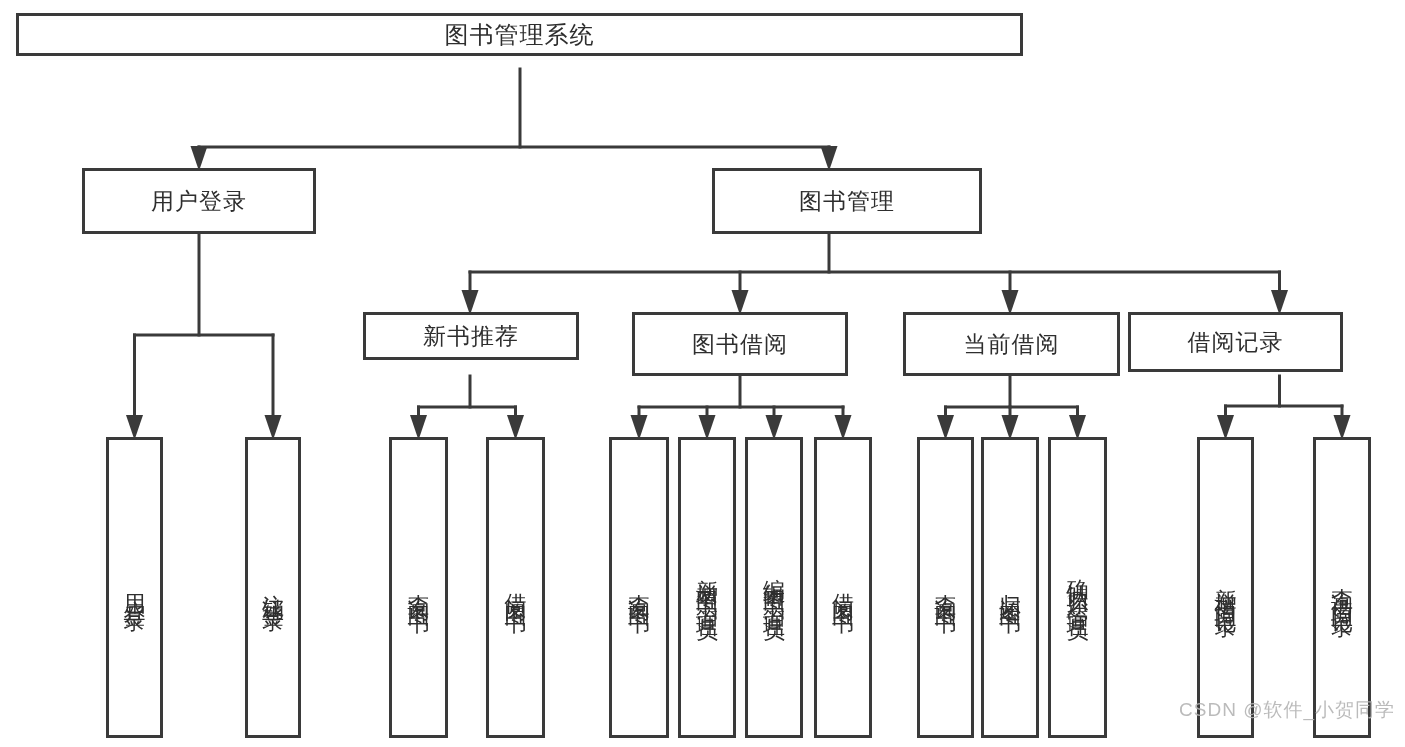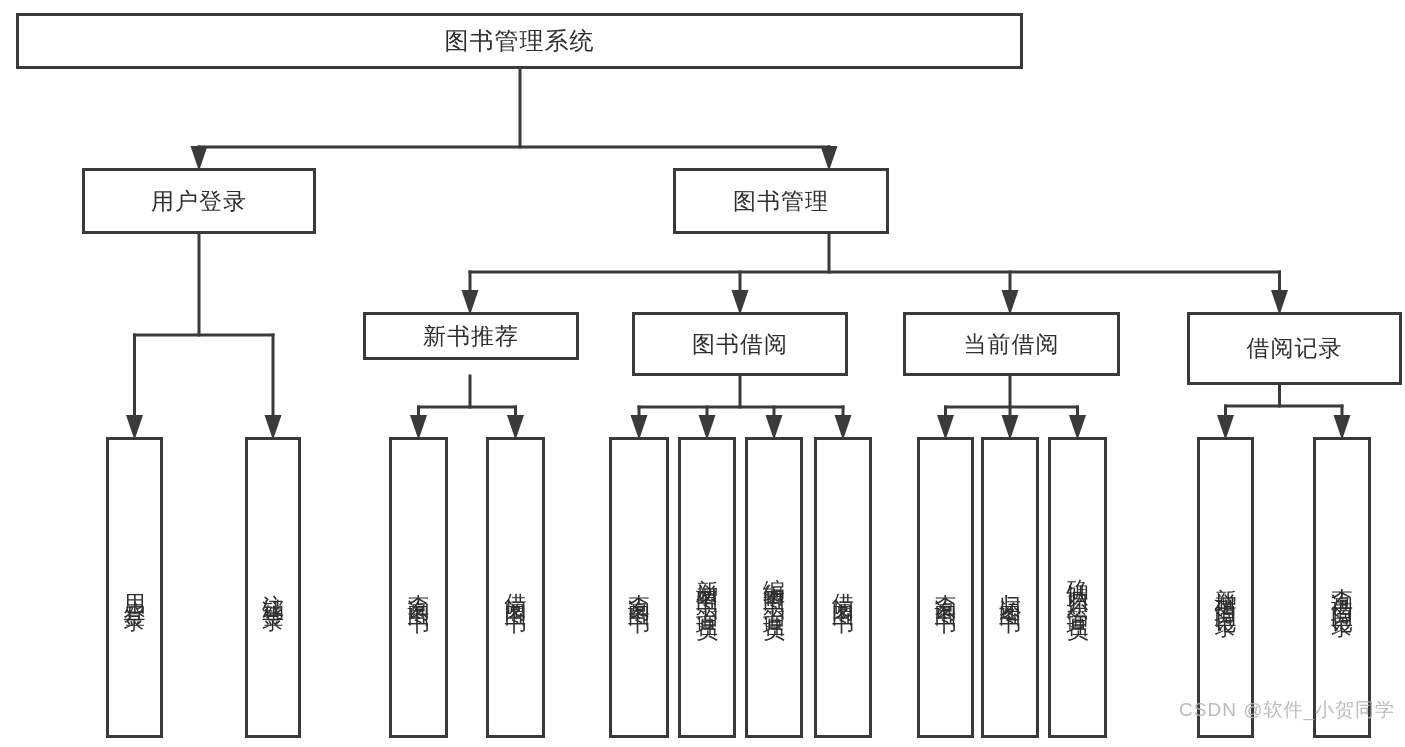--- a/index.html
+++ b/index.html
@@ -93,29 +93,29 @@
       <line x1="1077.5" y1="407" x2="1077.5" y2="422"></line>
       <polygon points="1069,415 1086,415 1077.5,440"></polygon>
       <line x1="1279.5" y1="376" x2="1279.5" y2="406"></line>
       <line x1="1225.5" y1="406" x2="1342" y2="406"></line>
       <line x1="1225.5" y1="406" x2="1225.5" y2="422"></line>
       <polygon points="1217,415 1234,415 1225.5,440"></polygon>
       <line x1="1342" y1="406" x2="1342" y2="422"></line>
       <polygon points="1333.5,415 1350.5,415 1342,440"></polygon>
     </svg>
 
-  <div class="node h root" style="left:16px;top:13px;width:1007px;height:56px">图书管理系统</div>
+  <div class="node h root" style="left:16px;top:13px;width:1007px;height:43px">图书管理系统</div>
 
   <div class="node h" style="left:82px;top:168px;width:234px;height:66px">用户登录</div>
-  <div class="node h" style="left:673px;top:168px;width:216px;height:66px">图书管理</div>
+  <div class="node h" style="left:712px;top:168px;width:270px;height:66px">图书管理</div>
 
   <div class="node h" style="left:363px;top:312px;width:216px;height:48px">新书推荐</div>
   <div class="node h" style="left:632px;top:312px;width:216px;height:64px">图书借阅</div>
   <div class="node h" style="left:903px;top:312px;width:217px;height:64px">当前借阅</div>
-  <div class="node h" style="left:1187px;top:312px;width:215px;height:73px">借阅记录</div>
+  <div class="node h" style="left:1128px;top:312px;width:215px;height:60px">借阅记录</div>
 
   <div class="node v" style="left:106px;top:437px;width:57px;height:301px">用户登录</div>
   <div class="node v" style="left:245px;top:437px;width:56px;height:301px">注销登录</div>
 
   <div class="node v" style="left:389px;top:437px;width:59px;height:301px">查询图书</div>
   <div class="node v" style="left:486px;top:437px;width:59px;height:301px">借阅图书</div>
 
   <div class="node v" style="left:609px;top:437px;width:60px;height:301px">查询图书</div>
   <div class="node v" style="left:678px;top:437px;width:58px;height:301px">新增图书（管理员）</div>
   <div class="node v" style="left:745px;top:437px;width:58px;height:301px">编辑图书（管理员）</div>

